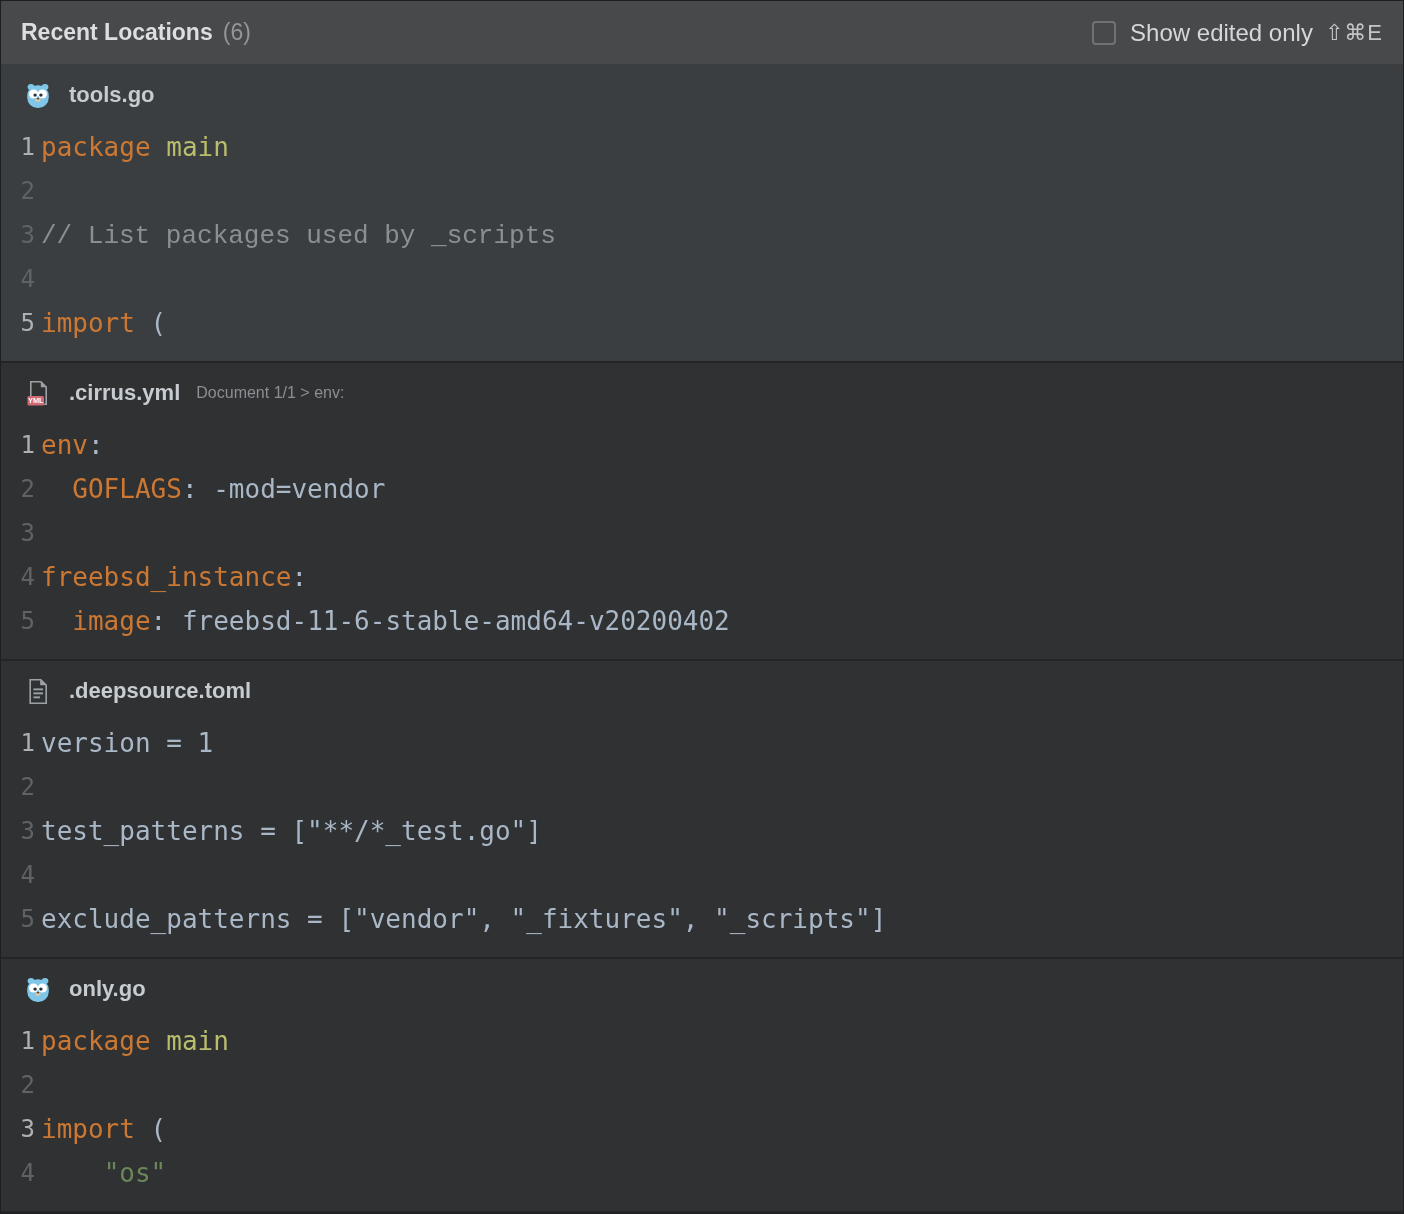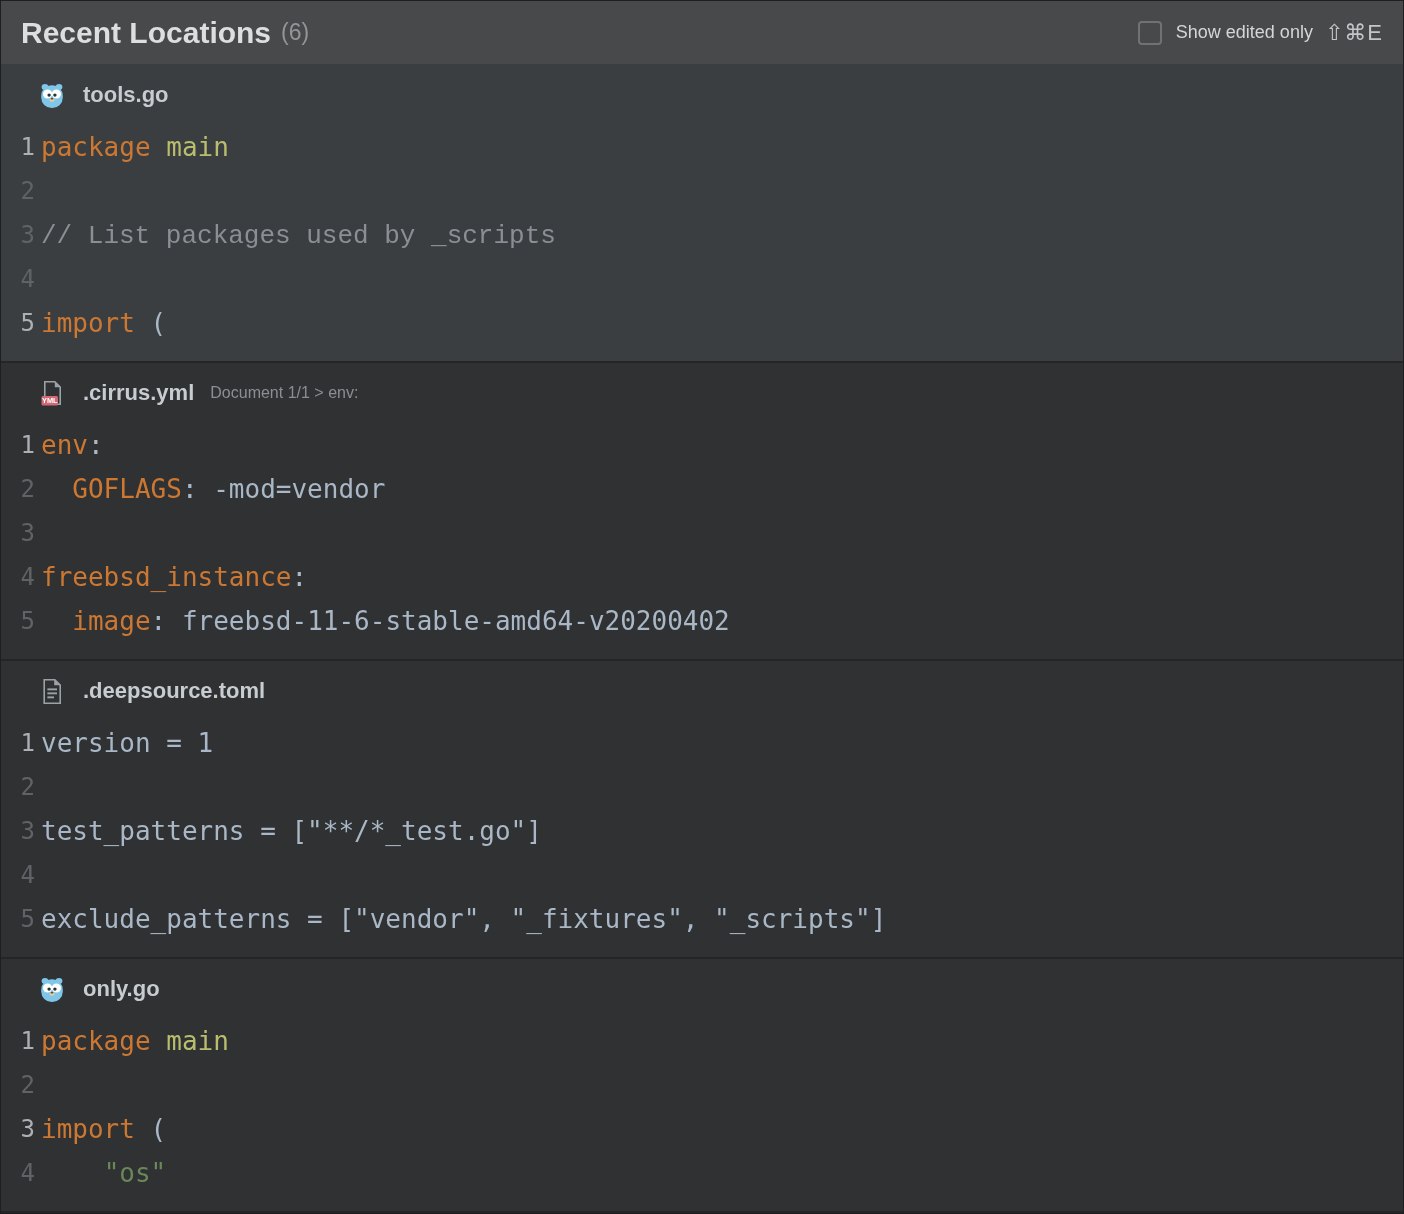--- a/index.html
+++ b/index.html
@@ -17,44 +17,44 @@
     overflow: hidden;
   }
   
   .header {
     height: 64px; flex: none;
     background: #47494b;
     border-bottom: 1px solid #3a3c3e;
     display: flex; align-items: center;
     padding: 0 20px;
   }
-  .title { font-size: 30px; font-weight: bold; color: #dcdee0; }
+  .title { font-size: 23px; font-weight: bold; color: #dcdee0; }
   .count { font-size: 23px; color: #939699; margin-left: 10px; }
   .spacer { flex: 1; }
   .checkbox {
     width: 24px; height: 24px; flex: none;
     border: 2px solid #6f7376; border-radius: 4px;
     background: transparent;
     margin-right: 14px;
     cursor: pointer;
   }
-  .show-label { font-size: 18px; color: #d4d6d8; cursor: pointer; }
+  .show-label { font-size: 24px; color: #d4d6d8; cursor: pointer; }
   .shortcut { font-size: 22px; color: #c3c6c9; margin-left: 12px; letter-spacing: 1px; }
   
   .sections { flex: 1; overflow: hidden; }
   .section {
     background: #2f3133;
     border-bottom: 2px solid #232527;
     padding-bottom: 16px;
   }
   .section.selected { background: #3b3e40; }
   .file-row {
     height: 60px;
     display: flex; align-items: center;
-    padding-left: 28px;
+    padding-left: 14px;
     cursor: pointer;
   }
   .file-icon { width: 30px; display: flex; justify-content: center; align-items: center; flex: none; margin-left: 8px; }
   .file-name { font-size: 22px; font-weight: bold; color: #c7ccd1; margin-left: 16px; white-space: nowrap; }
   .breadcrumb { font-size: 16px; color: #8b8f94; margin-left: 16px; white-space: nowrap; }
   
   .code-line {
     height: 44px;
     display: flex; align-items: center;
     font-family: "DejaVu Sans Mono", "Liberation Mono", monospace;

